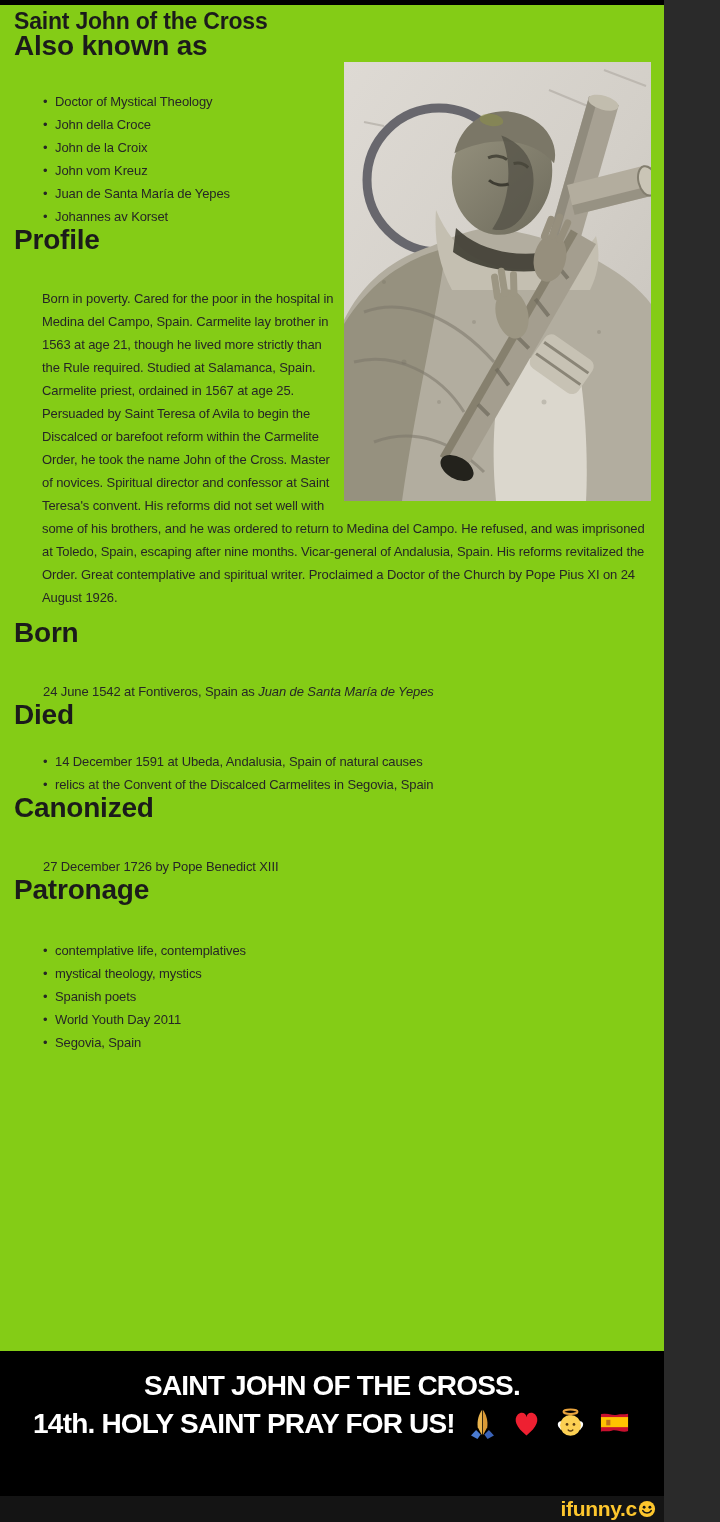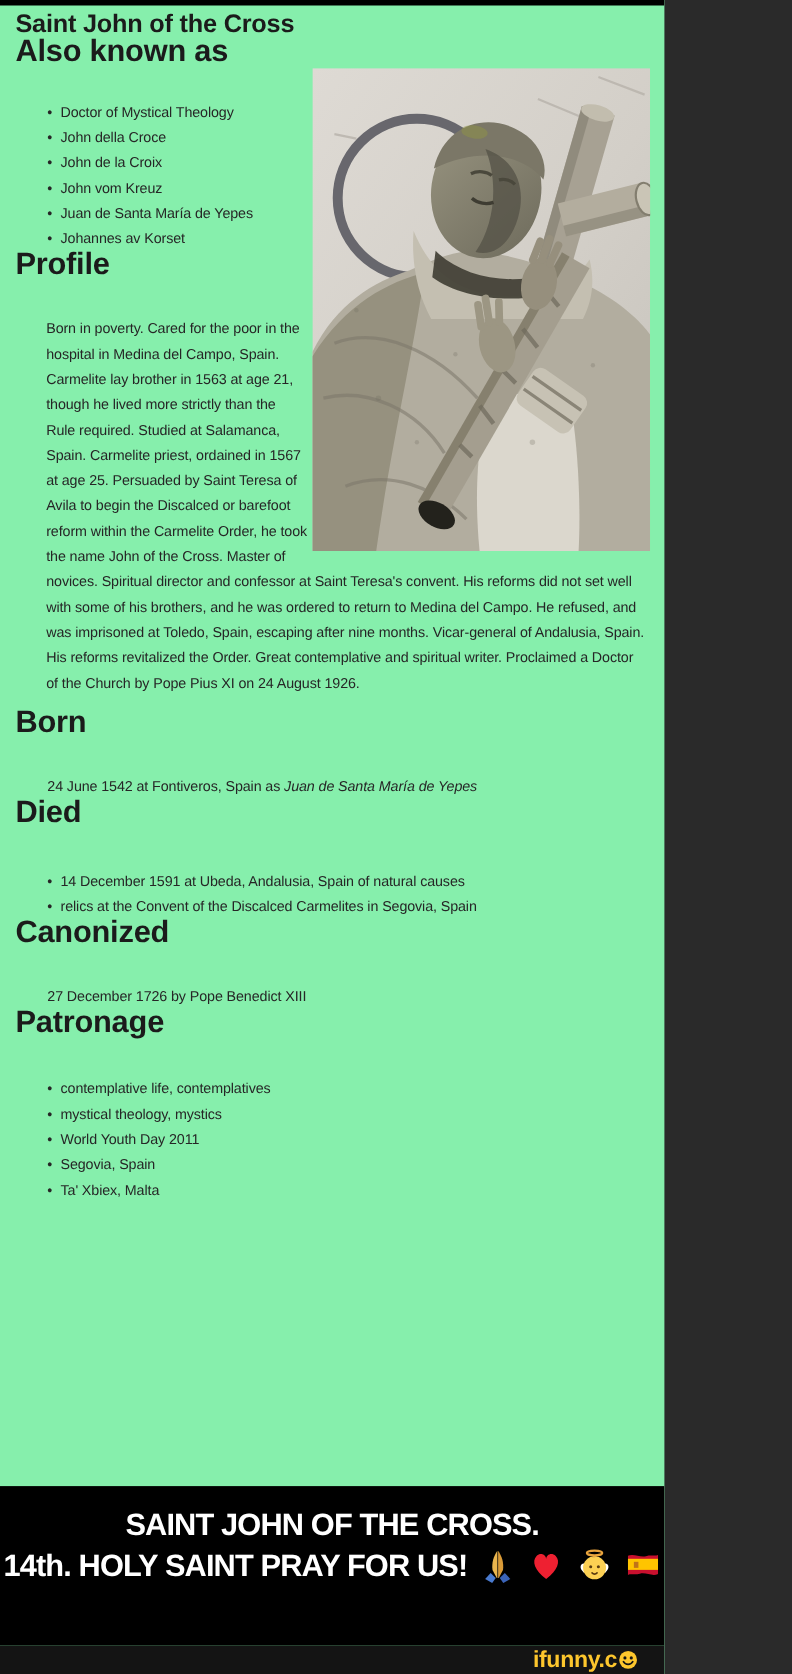--- a/index.html
+++ b/index.html
@@ -1,17 +1,17 @@
 <!DOCTYPE html>
 <html><head>
 <meta charset="utf-8">
 <style>
   html,body{margin:0;padding:0;background:#2a2a2a;}
   .page{
-    width:604px;height:1522px;background:#86efac;color:#212121;
+    width:664px;height:1522px;background:#84cc16;color:#212121;
     font-family:"Liberation Sans",sans-serif;
     display:flex;flex-direction:column;overflow:hidden;position:relative;
   }
   .top-bar{flex:0 0 5px;background:#000;}
   
   .doc{flex:1 1 auto;overflow:hidden;}
   .doc h1{
     font-size:23px;line-height:26px;font-weight:700;color:#1b1b1b;
     margin:3px 16px 0 14px;letter-spacing:-0.2px;
   }
@@ -25,42 +25,42 @@
     margin:0 0 0 14px;letter-spacing:-0.2px;
   }
   .h-aka{margin-top:37px;}
   .h-profile{margin-top:39px;}
   .h-born{margin-top:16px;}
   .h-died{margin-top:37px;}
   .h-canonized{margin-top:37px;}
   .h-patronage{margin-top:37px;}
   .body-text{font-size:13px;line-height:23px;letter-spacing:-0.1px;color:#262626;}
   ul.list{margin:33px 0 0 43px;padding:0;list-style:none;}
-  ul.list-died{margin-top:40px;}
+  ul.list-died{margin-top:24px;}
   ul.list-patronage{margin-top:38px;}
   ul.list li::before{content:"\2022";display:inline-block;width:12px;}
   p{margin:0;}
   p.profile{margin:36px 16px 12px 42px;}
   p.indent{margin:36px 16px 0 43px;}
   p.indent em{font-style:italic;}
   
   .caption{
     flex:0 0 145px;background:#000;color:#fff;text-align:center;
     padding-top:16px;box-sizing:border-box;
   }
   .cap-line{
     font-size:28px;line-height:38px;font-weight:700;letter-spacing:-0.8px;
     white-space:nowrap;
   }
   .emoji{display:inline-block;width:33px;height:33px;margin-left:11px;vertical-align:-7px;}
   .emoji svg{display:block;width:100%;height:100%;}
   
   .footer{
     flex:0 0 26px;background:#141414;display:flex;align-items:center;
-    justify-content:flex-end;padding-right:24px;text-align:right;
+    justify-content:flex-end;padding-right:8px;text-align:right;
   }
   .wm{display:flex;align-items:center;color:#fdc62d;font-weight:700;font-size:21px;letter-spacing:-0.3px;}
   .wm .smiley{width:18px;height:18px;margin-left:1px;display:block;}
 </style>
 </head>
 <body>
 
 <div class="page">
   <div class="top-bar"></div>
 
@@ -170,23 +170,23 @@
       <li>relics at the Convent of the Discalced Carmelites in Segovia, Spain</li>
     </ul>
 
     <h2 class="h-canonized">Canonized</h2>
     <p class="indent body-text">27 December 1726 by Pope Benedict XIII</p>
 
     <h2 class="h-patronage">Patronage</h2>
     <ul class="list list-patronage body-text">
       <li>contemplative life, contemplatives</li>
       <li>mystical theology, mystics</li>
+      <li>Spanish poets</li>
       <li>World Youth Day 2011</li>
       <li>Segovia, Spain</li>
-      <li>Ta' Xbiex, Malta</li>
     </ul>
   </main>
 
   <div class="caption">
     <div class="cap-line">SAINT JOHN OF THE CROSS.</div>
     <div class="cap-line">
       <span>14th. HOLY SAINT PRAY FOR US!</span><span class="emoji">
         <svg viewBox="0 0 36 36">
           <path d="M11 25 L16 30 L12.5 35 L5.5 31 Z" fill="#4a7bd0"></path>
           <path d="M25 25 L20 30 L23.5 35 L30.5 31 Z" fill="#3a63b8"></path>

